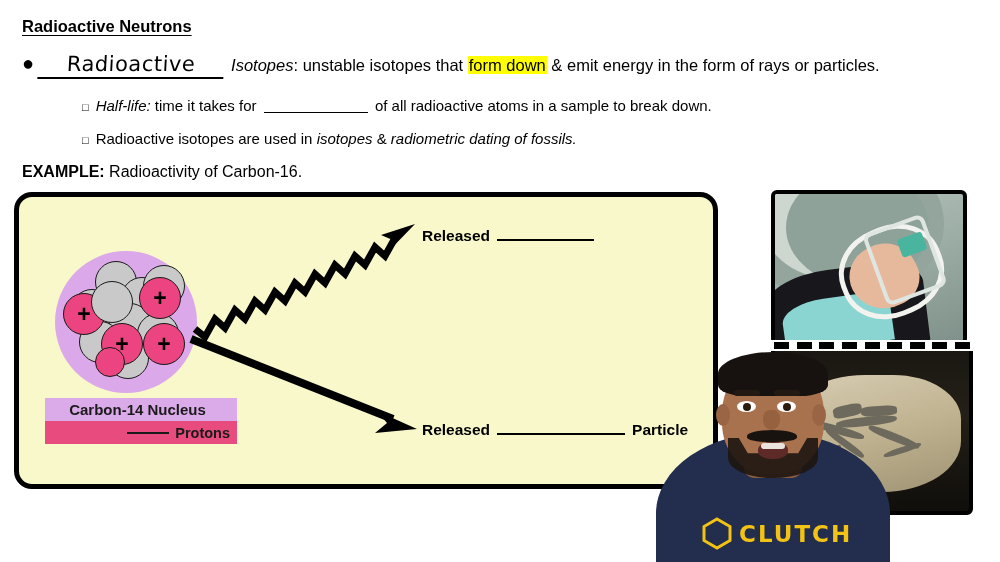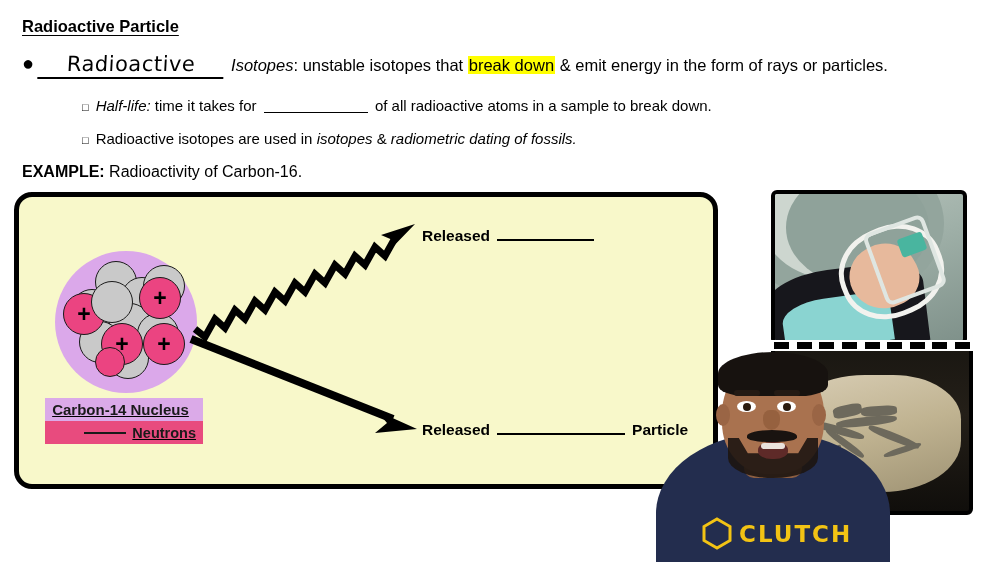--- a/index.html
+++ b/index.html
@@ -141,22 +141,21 @@
     color: #000;
     line-height: 1;
   }
   .neutron { background: #c9c9c9; }
 
   
   .legend {
     position: absolute;
     left: 26px;
     top: 201px;
-    width: 158px;
-    text-decoration: underline;
+    width: 192px;
   }
   .legend-row {
     height: 23px;
     display: flex;
     align-items: center;
     justify-content: flex-end;
     padding-right: 7px;
     font-size: 14.5px;
     font-weight: bold;
     color: #1a1a1a;
@@ -495,27 +494,27 @@
     font-family: "DejaVu Sans", sans-serif;
     font-size: 23px;
     font-weight: bold;
     color: #f2c314;
     letter-spacing: 2px;
   }
 </style>
 </head>
 <body>
 
-<div class="page-title">Radioactive Particle</div>
+<div class="page-title">Radioactive Neutrons</div>
 
 <div class="bullet-row">
   <span class="bullet-dot">●</span>
   <span class="blank-hand">Radioactive</span>
   <span class="bullet-text">
-    <span class="ital">Isotopes</span><span>: unstable isotopes that </span><span class="hl">break down</span><span> &amp; emit energy in the form of rays or particles.</span>
+    <span class="ital">Isotopes</span><span>: unstable isotopes that </span><span class="hl">form down</span><span> &amp; emit energy in the form of rays or particles.</span>
   </span>
 </div>
 
 <div class="sub-row sub-1">
   <span class="sq">□</span>
   <span>
     <span class="ital">Half-life:</span><span> time it takes for </span><span class="blank-line"></span><span> of all radioactive atoms in a sample to break down.</span>
   </span>
 </div>
 
@@ -557,21 +556,21 @@
     <div class="particle neutron" style="left:36px; top:30px;"></div>
     <div class="particle proton" style="left:40px; top:96px; width:30px; height:30px;"></div>
   </div>
 
   <div class="legend">
     <div class="legend-row legend-head">
       <span>Carbon-14 Nucleus</span>
     </div>
     <div class="legend-row legend-proton">
       <span class="lg-blank"></span>
-        <span>Neutrons</span>
+        <span>Protons</span>
     </div>
   </div>
 
   <svg class="arrows-svg" viewBox="0 0 704 297">
 
     <polyline points="176,132 186,140 196,122 206,131 216,113 226,122 236,104 246,113 256,95 266,104 276,86 286,95 296,77 306,86 316,68 326,77 336,59 346,68 356,50 366,59 376,41" fill="none" stroke="#000" stroke-width="7" stroke-linejoin="miter"></polyline>
     <polygon points="396,27 362,38 376,44 366,58" fill="#000"></polygon>
 
     <line x1="172" y1="142" x2="374" y2="222" stroke="#000" stroke-width="8"></line>
     <polygon points="398,232 358,214 368,226 356,236" fill="#000"></polygon>

